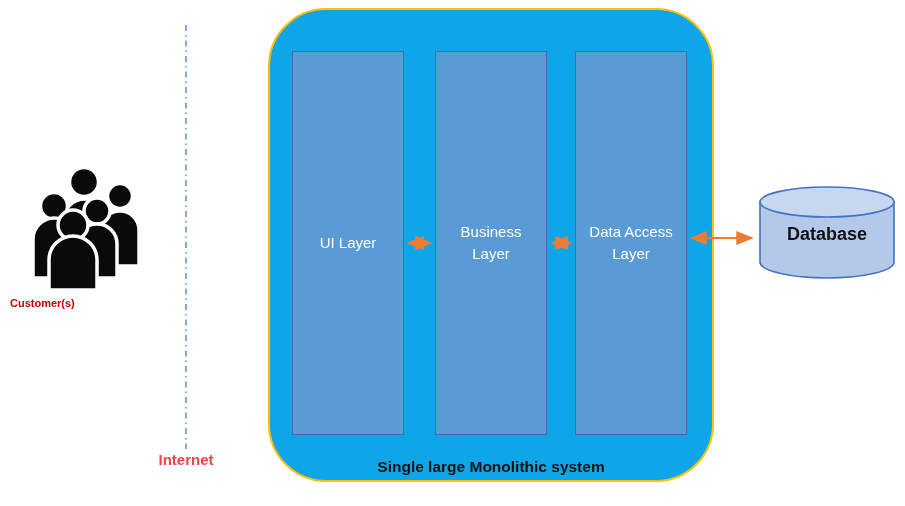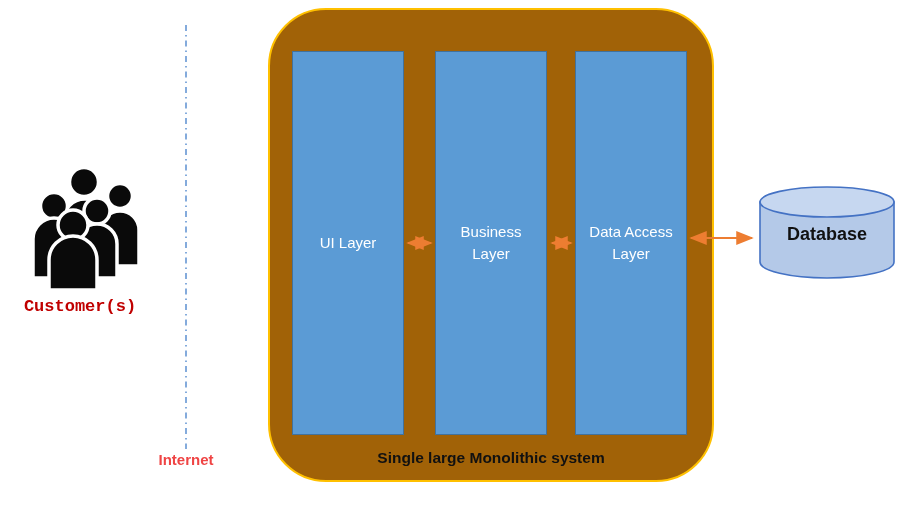--- a/index.html
+++ b/index.html
@@ -9,49 +9,49 @@
     background: #ffffff;
     font-family: "Liberation Sans", sans-serif;
     overflow: hidden;
   }
   .abs { position: absolute; }
 
   
   .customers-icon { left: 28px; top: 166px; width: 112px; height: 126px; }
   .customer-label {
     left: 10px; top: 297px; width: 140px;
-    text-align: center; font-size: 17px; font-weight: bold; color: #C00000; font-family: Liberation Mono, monospace;
+    text-align: left; font-size: 11px; font-weight: bold; color: #C00000;
   }
 
   
   .internet-line { left: 180px; top: 25px; width: 12px; height: 424px; }
   .internet-label {
     left: 150px; top: 451px; width: 72px;
     text-align: center; font-size: 15px; font-weight: bold; color: #ef4444;
   }
 
   
   .monolith {
     left: 268px; top: 8px; width: 446px; height: 474px;
-    background: #a16207; border: 2px solid #FFC000; border-radius: 58px;
+    background: #0ea5e9; border: 2px solid #FFC000; border-radius: 58px;
   }
   .layer {
     position: absolute; top: 41px; width: 112px; height: 384px;
     background: #5B9BD5; border: 1px solid #41719C;
     display: flex; align-items: center; justify-content: center;
   }
   .layer-label {
     color: #FFFFFF; font-size: 15px; line-height: 1.45;
     text-align: center; max-width: 96px;
   }
   .layer-ui   { left: 22px; }
   .layer-biz  { left: 165px; }
   .layer-data { left: 305px; }
   .monolith-caption {
-    position: absolute; left: 0; right: 0; bottom: 13px;
+    position: absolute; left: 0; right: 0; bottom: 4px;
     text-align: center; font-size: 15.5px; font-weight: bold; color: #111111;
   }
 
   
   .arrows { left: 0; top: 0; width: 905px; height: 506px; pointer-events: none; }
 
   
   .database-shape { left: 758px; top: 185px; width: 138px; height: 96px; }
   .database-label {
     left: 758px; top: 224px; width: 138px;

